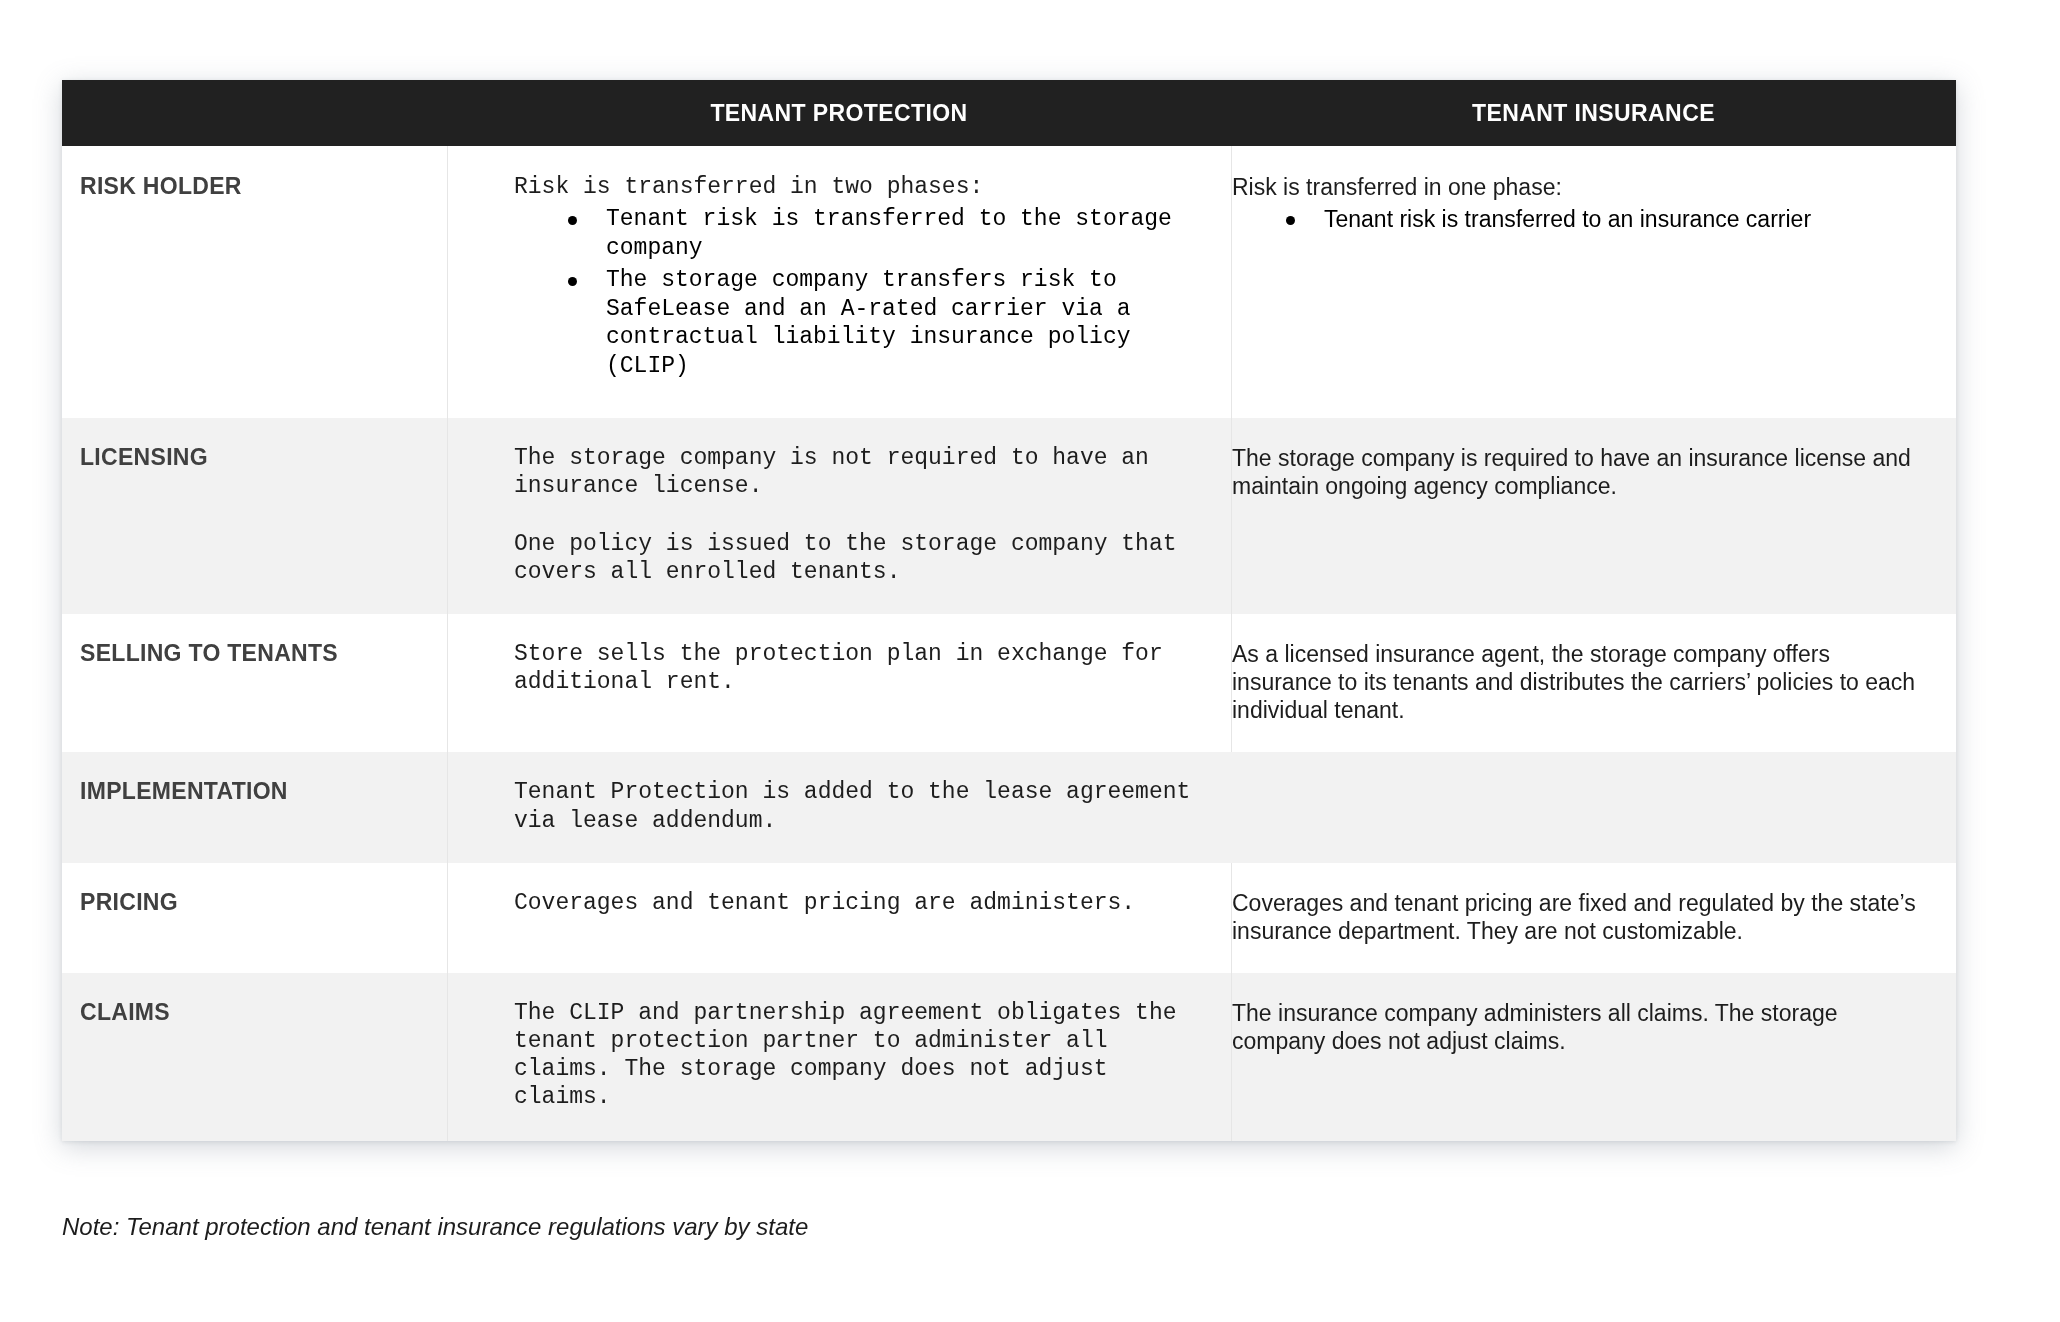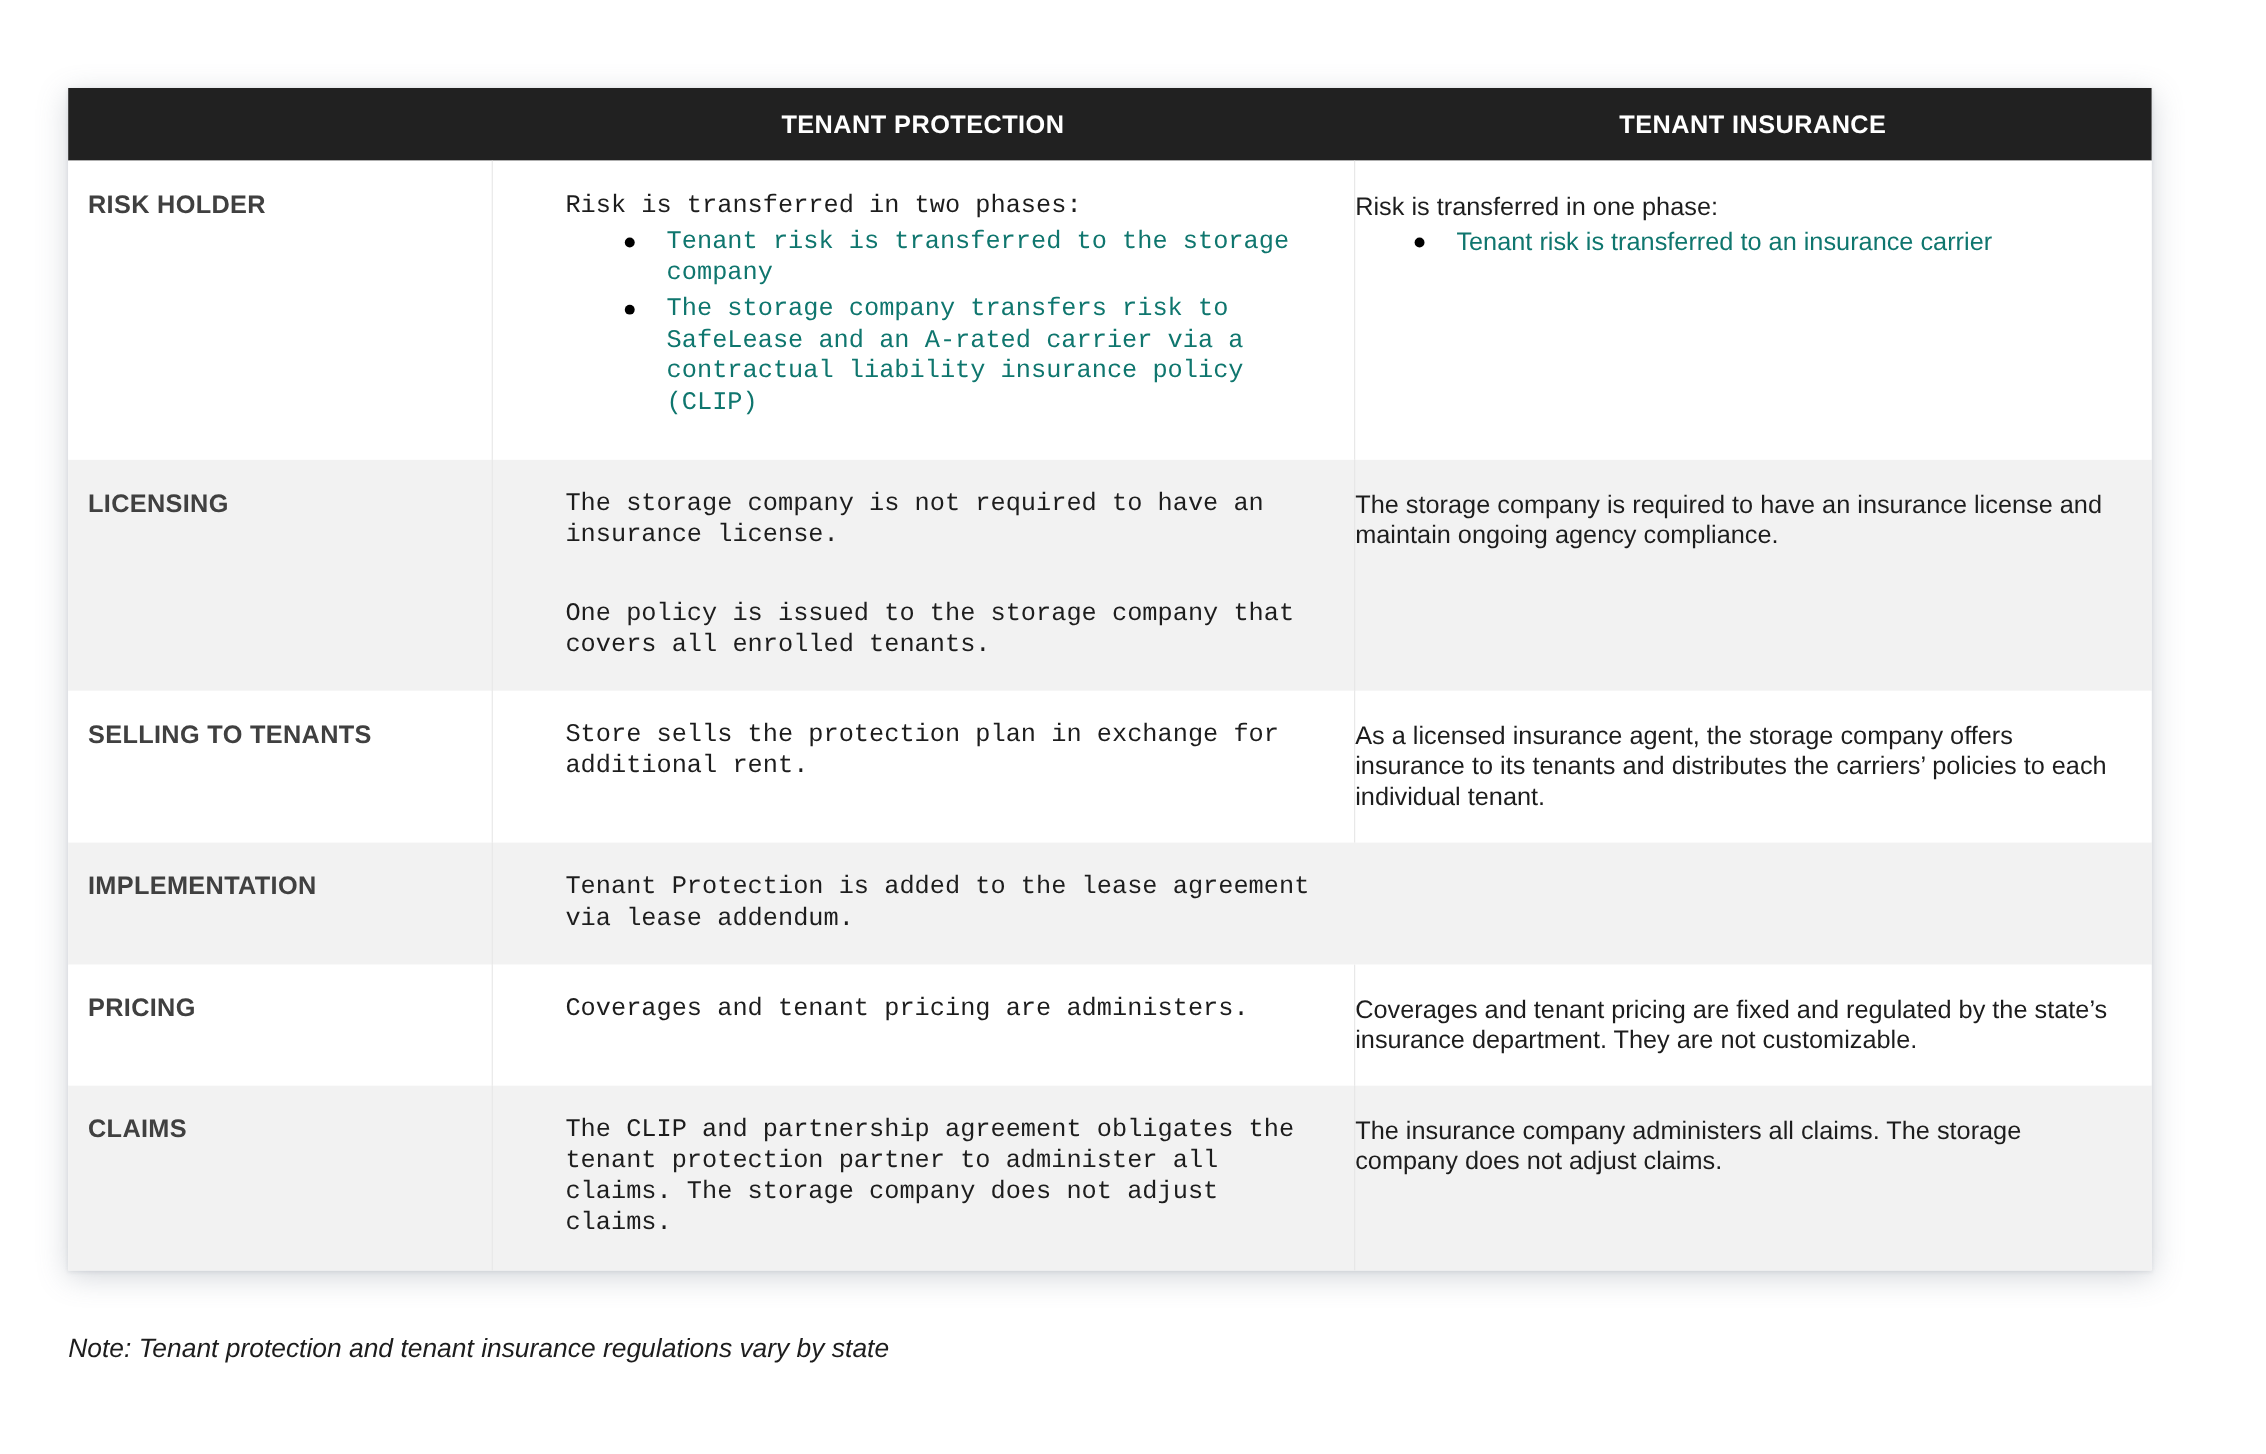--- a/index.html
+++ b/index.html
@@ -92,31 +92,31 @@
     border-left: 1px solid #e6e6e6;
   }
 
   .body-text {
     color: #1d1d1d;
     font-size: 23px;
     line-height: 1.22;
     margin: 0;
   }
   .body-text + .body-text {
-    margin-top: 44px;
+    margin-top: 30px;
   }
 
   .bullet-list {
     list-style: none;
     margin: 4px 0 0 0;
     padding: 0 0 0 54px;
   }
   .bullet-list li {
     position: relative;
-    color: #0f766e;
+    color: #000000;
     font-size: 23px;
     line-height: 1.24;
     padding-left: 38px;
     margin-bottom: 4px;
   }
   .bullet-list li::before {
     content: "";
     position: absolute;
     left: 0;
     top: 11px;

